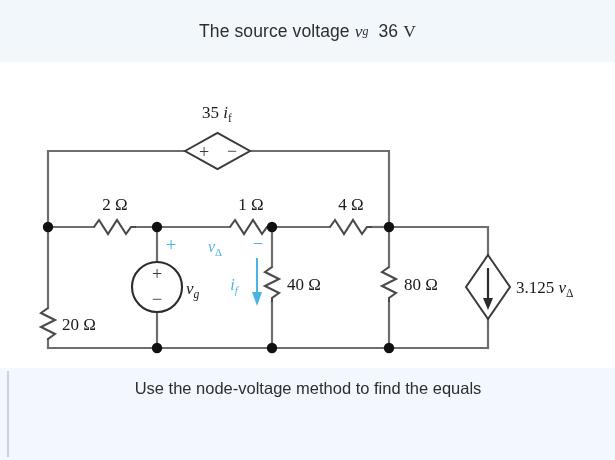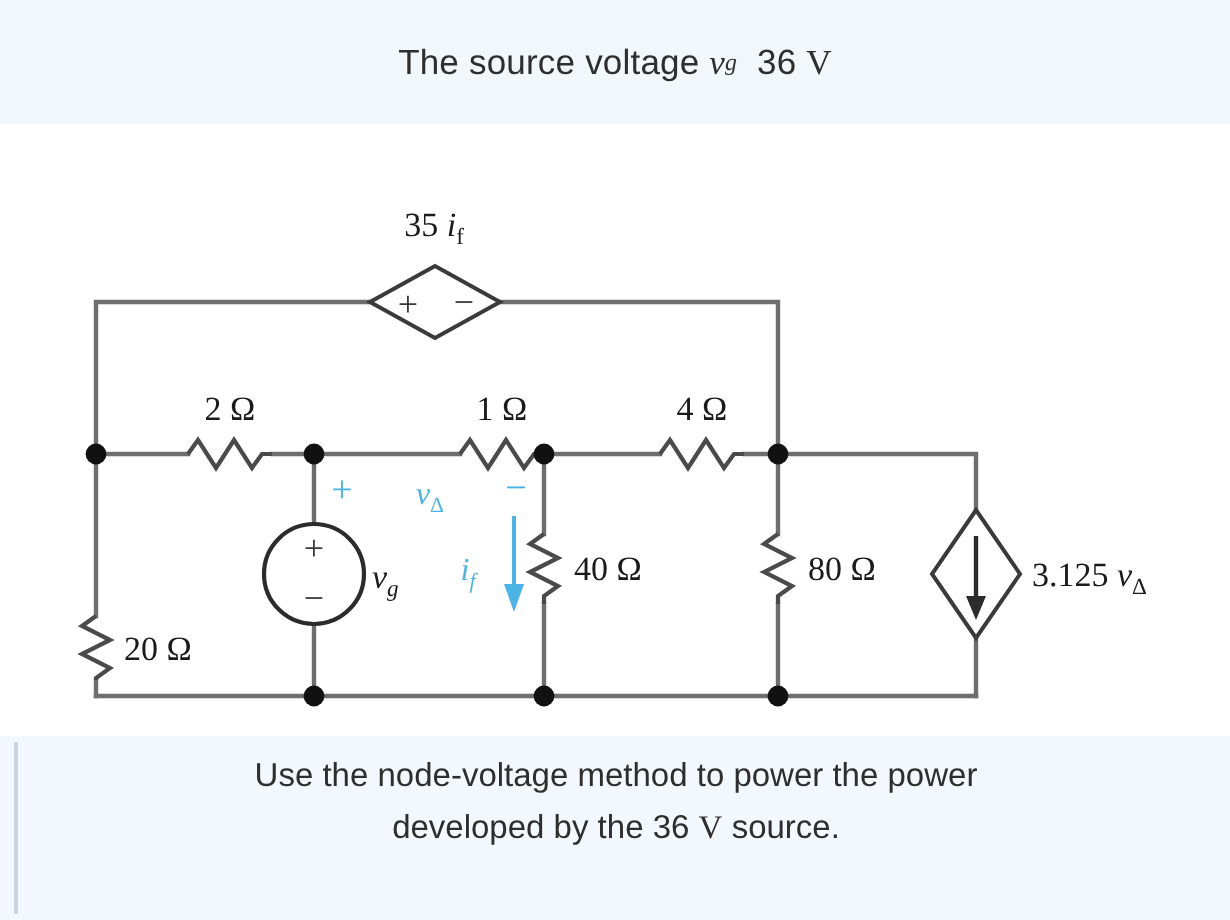--- a/index.html
+++ b/index.html
@@ -224,19 +224,16 @@
         <circle cx="389" cy="165" r="5.2"></circle>
         <circle cx="157" cy="286" r="5.2"></circle>
         <circle cx="272" cy="286" r="5.2"></circle>
         <circle cx="389" cy="286" r="5.2"></circle>
       </g>
 
     </svg>
   </div>
 
   <div class="caption">
-    <div>Use the node-voltage method to power the power</div>
-    <div>
-      <span>developed by the</span>&nbsp;<span>36</span>&nbsp;<span class="mserif">V</span>&nbsp;<span>source.</span>
-    </div>
+    <div>Use the node-voltage method to find the equals</div>
   </div>
 
 </div>
 
 </body></html>

